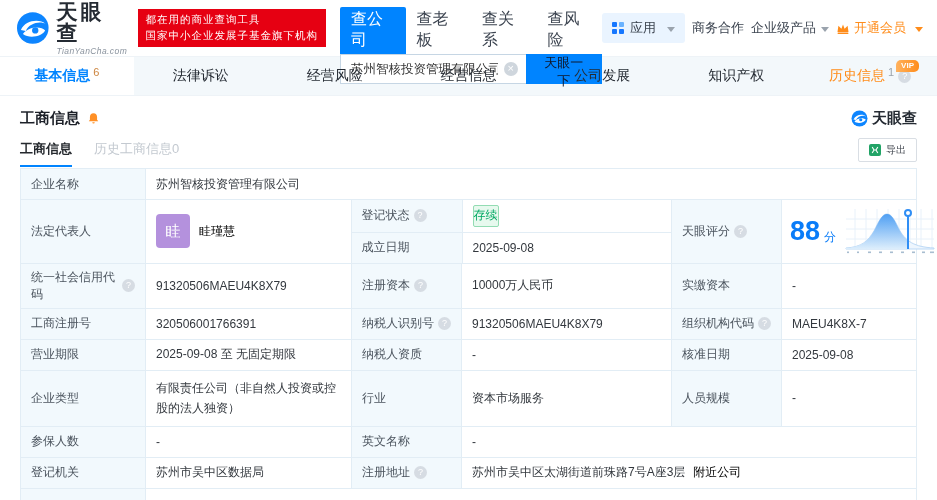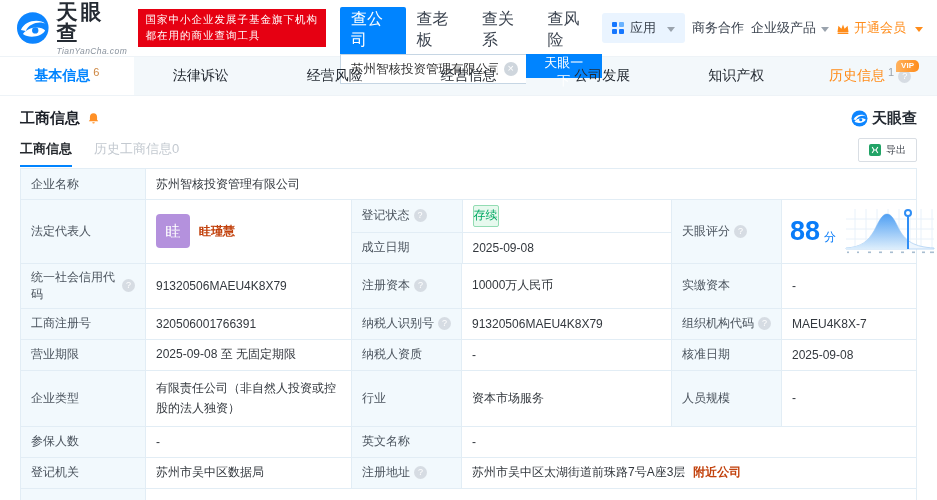--- a/index.html
+++ b/index.html
@@ -13,21 +13,21 @@
   .logo-txt .en { font-size:8.5px; color:#8a939e; letter-spacing:.4px; margin-top:3px;font-style:italic; }
   .slogan { background:#e60012; color:#fff; font-size:10.5px; line-height:1.5; padding:3px 8px; margin-left:10px; white-space:nowrap; letter-spacing:1px; }
   .search-area { margin-left:14px; align-self:flex-start; margin-top:7px; }
   .search-tabs { display:flex; font-size:16px; color:#3c4450; }
   .stab { padding:2px 11px 3px; cursor:pointer; }
   .stab.active { background:#0084ff; color:#fff; border-radius:2px 2px 0 0; }
   .search-row { display:flex; }
   .search-input-wrap { position:relative; width:208px; }
   .search-input { width:100%; height:30px; border:1px solid #c6d6e4; border-right:none; padding:0 28px 0 10px; font-size:12.5px; color:#333; outline:none; font-family:inherit; }
   .clear-ic { position:absolute; right:8px; top:8px; width:14px; height:14px; border-radius:50%; background:#cfd6dd; color:#fff; font-size:11px; line-height:13px; text-align:center; cursor:pointer; }
-  .search-btn { height:24px; padding:0 15px; background:#0084ff; color:#ffffff; border:none; font-size:13px; cursor:pointer; font-family:inherit; }
+  .search-btn { height:30px; padding:0 15px; background:#0084ff; color:#0f172a; border:none; font-size:13px; cursor:pointer; font-family:inherit; }
   .topnav { margin-left:auto; display:flex; align-items:center; gap:7px; font-size:13px; color:#3c4450; white-space:nowrap; }
   .apps-pill { display:flex; align-items:center; gap:6px; background:#eaf4ff; padding:6px 10px; border-radius:3px; cursor:pointer; }
   .tn-item { cursor:pointer; display:flex; align-items:center; }
   .caret { width:0; height:0; border-left:4px solid transparent; border-right:4px solid transparent; border-top:5px solid #9aa3ad; margin-left:5px; margin-top:2px; }
   .caret.orange { border-top-color:#ff8c1a; }
   .vip-link { color:#ff8c1a; display:flex; align-items:center; gap:4px; cursor:pointer; }
 
   
   .main-tabs { display:flex; background:#f3f8fb; border-top:1px solid #eef3f7; border-bottom:1px solid #eef3f7; height:40px; }
   .mtab { flex:1; display:flex; align-items:center; justify-content:center; font-size:14px; color:#252b33; cursor:pointer; position:relative; }
@@ -56,21 +56,21 @@
   .cell { padding:5px 10px; display:flex; align-items:center; min-height:30px; }
   .lab { background:#f2f9fd; color:#4b545e; flex-shrink:0; }
   .val { color:#33383e; }
   .bl { border-left:1px solid #e2edf5; }
   .w-l1{width:124px;} .w-v1{width:206px;flex-shrink:0;} .w-l2{width:110px;} .w-v2{width:210px;flex-shrink:0;} .w-l3{width:110px;} .w-v3{flex:1;}
   .fill { flex:1; }
   .midgroup { width:320px; flex-shrink:0; display:flex; flex-direction:column; }
   .subrow { display:flex; flex:1;justify-content:center; }
   .subrow + .subrow { border-top:1px solid #e2edf5; }
   .qmark { display:inline-block; width:13px; height:13px; border-radius:50%; background:#d6dce3; color:#fff; font-size:9px; line-height:13px; text-align:center; margin-left:4px; flex-shrink:0; cursor:pointer; }
-  .link { color:#c2410c; cursor:pointer;font-weight:bold; }
+  .link { color:#000000; cursor:pointer; }
   .avatar { width:34px; height:34px; border-radius:4px; background:#b491dd; color:#fff; font-size:15px; display:flex; align-items:center; justify-content:center; margin-right:9px; cursor:pointer; flex-shrink:0; }
   .status-badge { background:#e7f9ee; border:1px solid #93dcb3; color:#00a862; padding:1px 0 2px; border-radius:2px; font-size:12px; line-height:1.4; }
   .score-cell { padding:2px 8px; gap:8px; }
   .score-num { font-size:27px; font-weight:bold; color:#0a7cf8; line-height:1; }
   .score-fen { font-size:12px; color:#0a7cf8; margin-top:12px; margin-left:-4px; }
   .scope-val { line-height:1.9; padding:8px 12px; }
   .wrap2 { line-height:1.7; padding-top:7px; padding-bottom:7px; }
 </style>
 </head>
 <body>
@@ -82,22 +82,22 @@
       <path d="M5,19 C9,9 24,7 30,13 C25,9.5 13,12 10,20 Z" fill="#fff"></path>
       <path d="M7,23 C13,15 26,15 29.5,19.5 C27,25 14,28.5 7,23 Z" fill="#fff"></path>
       <circle cx="19.5" cy="19.5" r="3.2" fill="#0d85ff"></circle>
     </svg>
     <div class="logo-txt">
       <div class="cn">天眼查</div>
       <div class="en">TianYanCha.com</div>
     </div>
   </div>
   <div class="slogan">
+    <div>都在用的商业查询工具</div>
     <div>国家中小企业发展子基金旗下机构</div>
-    <div>都在用的商业查询工具</div>
   </div>
 
   <div class="search-area">
     <div class="search-tabs">
       <span class="stab active">查公司</span>
       <span class="stab">查老板</span>
       <span class="stab">查关系</span>
       <span class="stab">查风险</span>
     </div>
     <div class="search-row">

